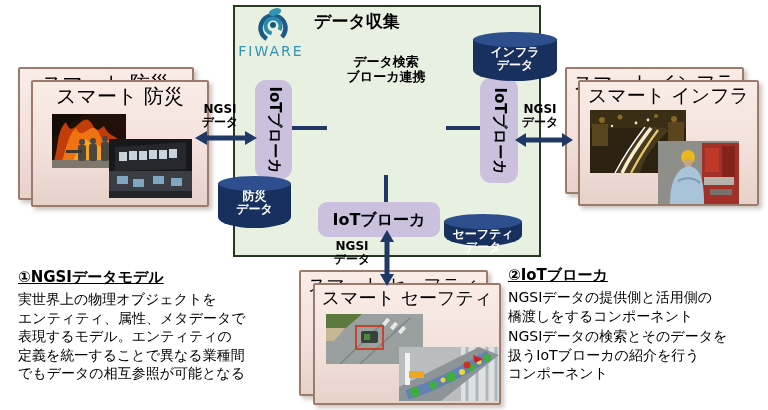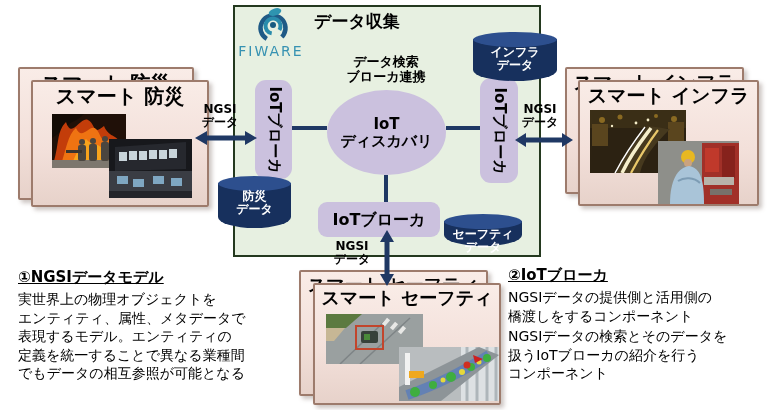--- a/index.html
+++ b/index.html
@@ -4,21 +4,21 @@
 <style>
   html,body{margin:0;padding:0;background:#ffffff;}
   .stage{position:relative;width:768px;height:410px;background:#ffffff;overflow:hidden;
          font-family:"DejaVu Sans","Liberation Sans",sans-serif;color:#000;}
   .abs{position:absolute;}
   .pre{white-space:pre-line;}
 
   
   .card{position:absolute;background:linear-gradient(180deg,#f9ece7 0%,#f3e0da 55%,#e7d2ca 100%);
         border:2px solid #9d7b6c;border-radius:2px;box-shadow:3px 3px 4px rgba(110,90,80,.35);}
-  .card-title{font-weight:bold;text-align:center;margin-top:3px;letter-spacing:0px;line-height:1.15;}
+  .card-title{font-weight:normal;text-align:center;margin-top:3px;letter-spacing:0px;line-height:1.15;}
 
   
   .green-box{position:absolute;left:233px;top:5px;width:304px;height:248px;
              background:#e7f0e1;border:2px solid #24391f;}
   .panel-title{position:absolute;left:314px;top:10px;font-size:17px;font-weight:bold;}
   .subtitle{position:absolute;left:326px;top:55px;width:120px;text-align:center;
             font-size:13px;line-height:14.5px;font-weight:bold;}
 
   
   .vbar{position:absolute;background:#cbc1de;border-radius:11px;}
@@ -218,24 +218,20 @@
   <div class="vbar" style="left:255px;top:80px;width:37px;height:99px">
     <span class="rot">IoTブローカ</span>
   </div>
   <div class="vbar" style="left:480px;top:78px;width:38px;height:105px">
     <span class="rot">IoTブローカ</span>
   </div>
   <div class="hbar">
     <span>IoTブローカ</span>
   </div>
 
-  <div class="ellipse">
-    <div class="pre">IoT
-ディスカバリ</div>
-  </div>
 
   <div class="cyl" style="left:218px;top:176px;width:73px;height:52px">
     <div class="body"></div>
     <div class="cap"></div>
     <div class="label pre">防災
 データ</div>
   </div>
   <div class="cyl" style="left:473px;top:32px;width:84px;height:49px">
     <div class="body"></div>
     <div class="cap"></div>

